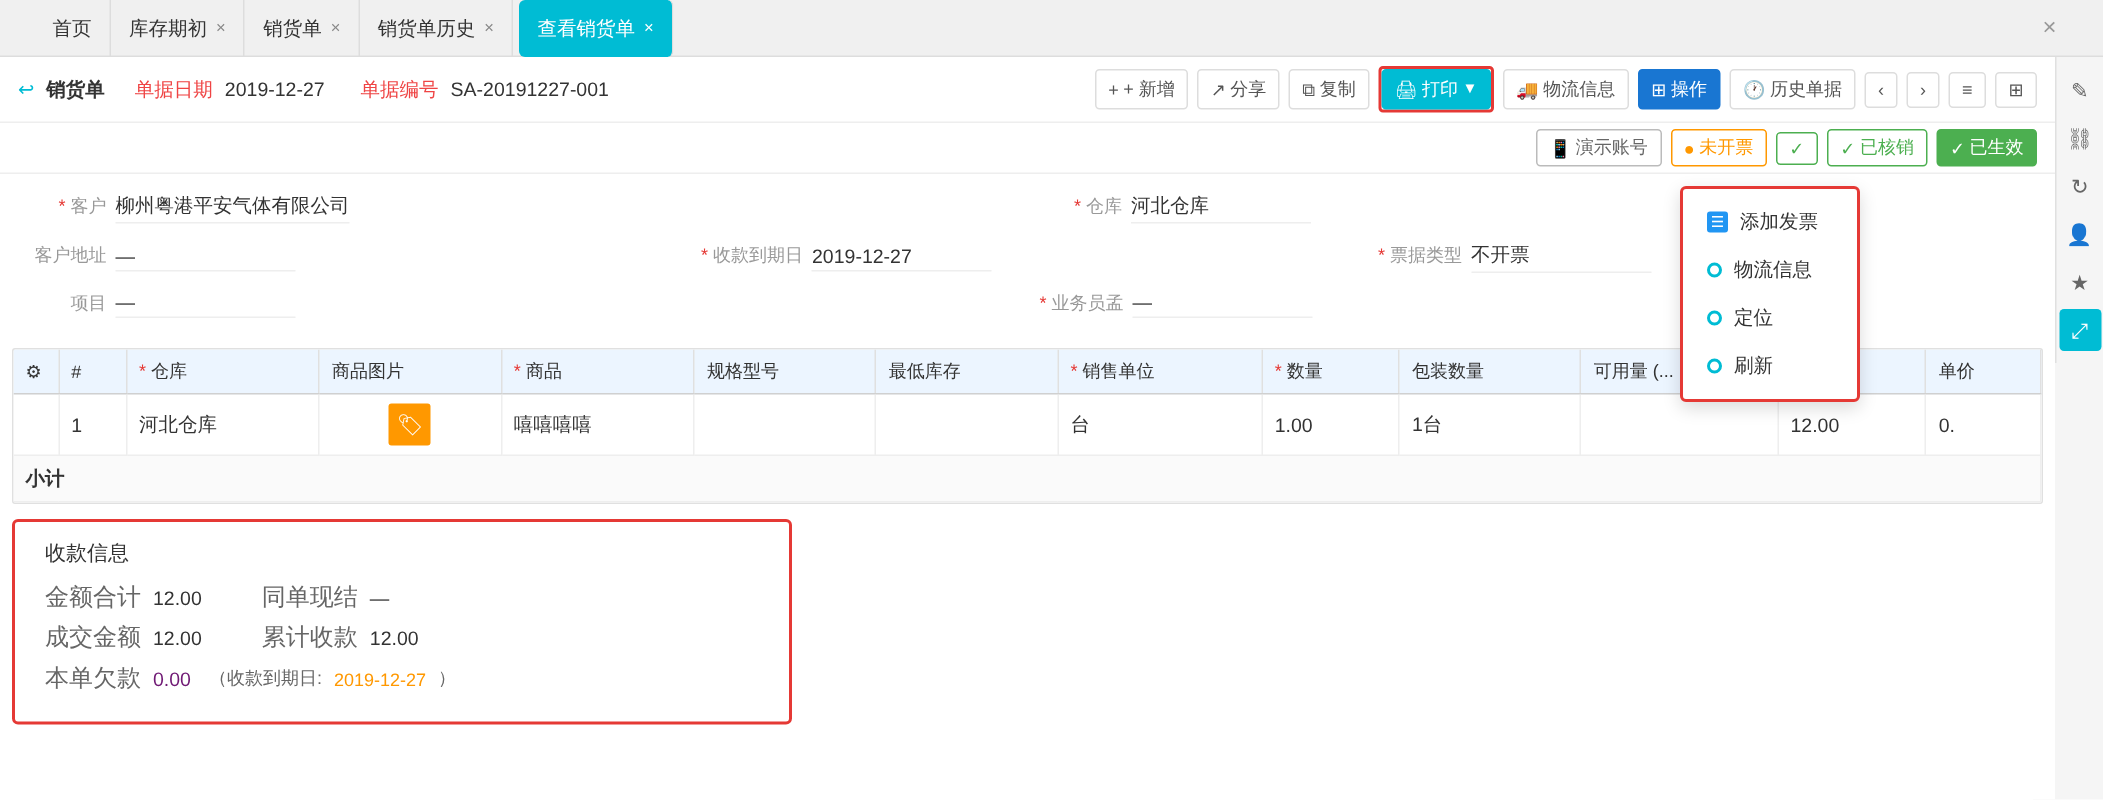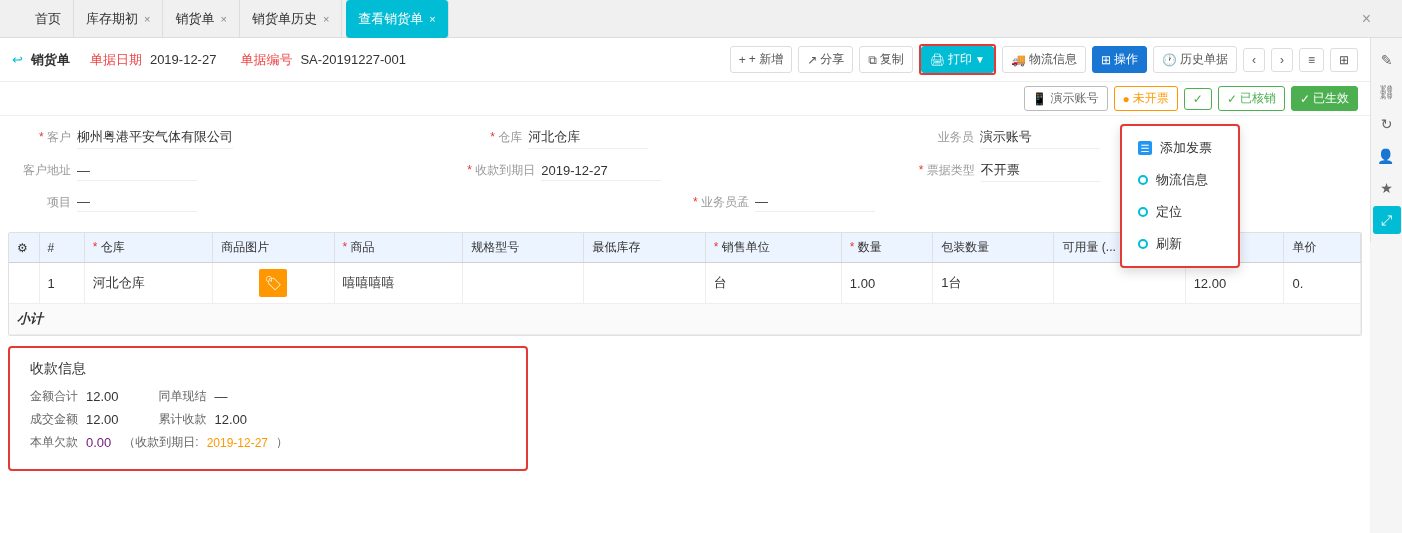--- a/index.html
+++ b/index.html
@@ -97,42 +97,42 @@
       border-right: 1px solid #e0e0e0; padding: 6px 8px;
       font-weight: normal; font-size: 12px; color: #333; white-space: nowrap;
       text-align: left;
     }
     .data-table th.required::before { content: "* "; color: #e53935; }
     .data-table td {
       border-bottom: 1px solid #eee; border-right: 1px solid #eee;
       padding: 6px 8px; font-size: 13px; background: #fff;
     }
     .data-table tr:nth-child(even) td { background: #fafafa; }
-    .data-table .subtotal td { background: #f9f0e0; font-weight: bold; font-style: italic; }
+    .data-table .subtotal td { background: #f9f0e0; font-weight: bold; }
     .gear-col { width: 30px; text-align: center; }
     .img-cell { text-align: center; }
     .product-img {
       width: 28px; height: 28px; background: #ff9800;
       display: inline-flex; align-items: center; justify-content: center;
       border-radius: 2px;
     }
 
     
     .payment-box {
       margin: 10px 8px;
       border: 2px solid #e53935;
       border-radius: 4px;
       padding: 12px 20px;
       background: #fff;
       max-width: 520px;
     }
     .payment-title { font-weight: normal; font-size: 14px; margin-bottom: 10px; }
     .payment-row { display: flex; gap: 40px; margin-bottom: 6px; align-items: center; }
     .payment-item { display: flex; align-items: center; gap: 8px; }
-    .payment-key { color: #666; font-size: 12px; }
+    .payment-key { color: #666; font-size: 16px; }
     .payment-val { color: #333; font-size: 13px; }
     .payment-val.red { color: #701a75; }
     .payment-val.orange { color: #ff9800; }
 
     
     .dropdown-popup {
       position: absolute;
       top: 86px;
       right: 130px;
       background: #fff;
@@ -288,24 +288,20 @@
 
     <div class="form-section">
       <div class="form-row">
         <div class="form-field">
           <span class="form-field-label required">客户</span>
           <span class="form-field-value">柳州粤港平安气体有限公司</span>
         </div>
         <div class="form-field">
           <span class="form-field-label required">仓库</span>
           <span class="form-field-value">河北仓库</span>
-        </div>
-        <div class="form-field">
-          <span class="form-field-label">业务员</span>
-          <span class="form-field-value">演示账号</span>
         </div>
       </div>
       <div class="form-row">
         <div class="form-field">
           <span class="form-field-label">客户地址</span>
           <span class="form-field-value">—</span>
         </div>
         <div class="form-field">
           <span class="form-field-label required">收款到期日</span>
           <span class="form-field-value">2019-12-27</span>

